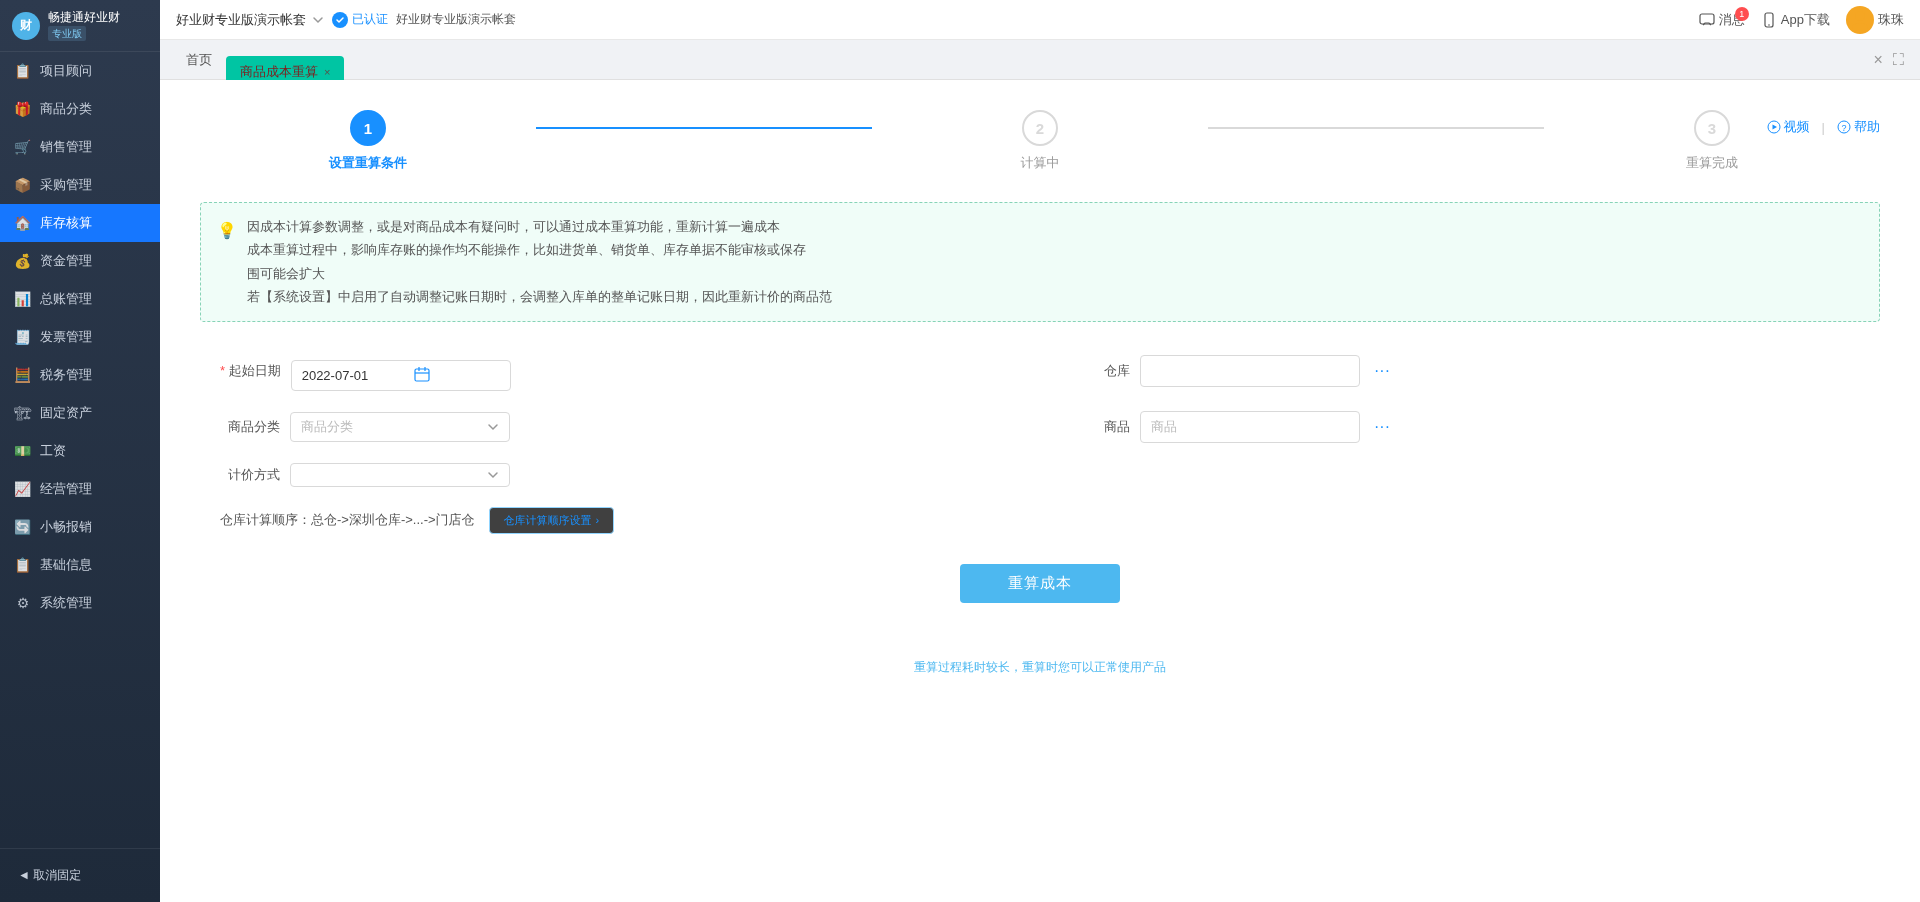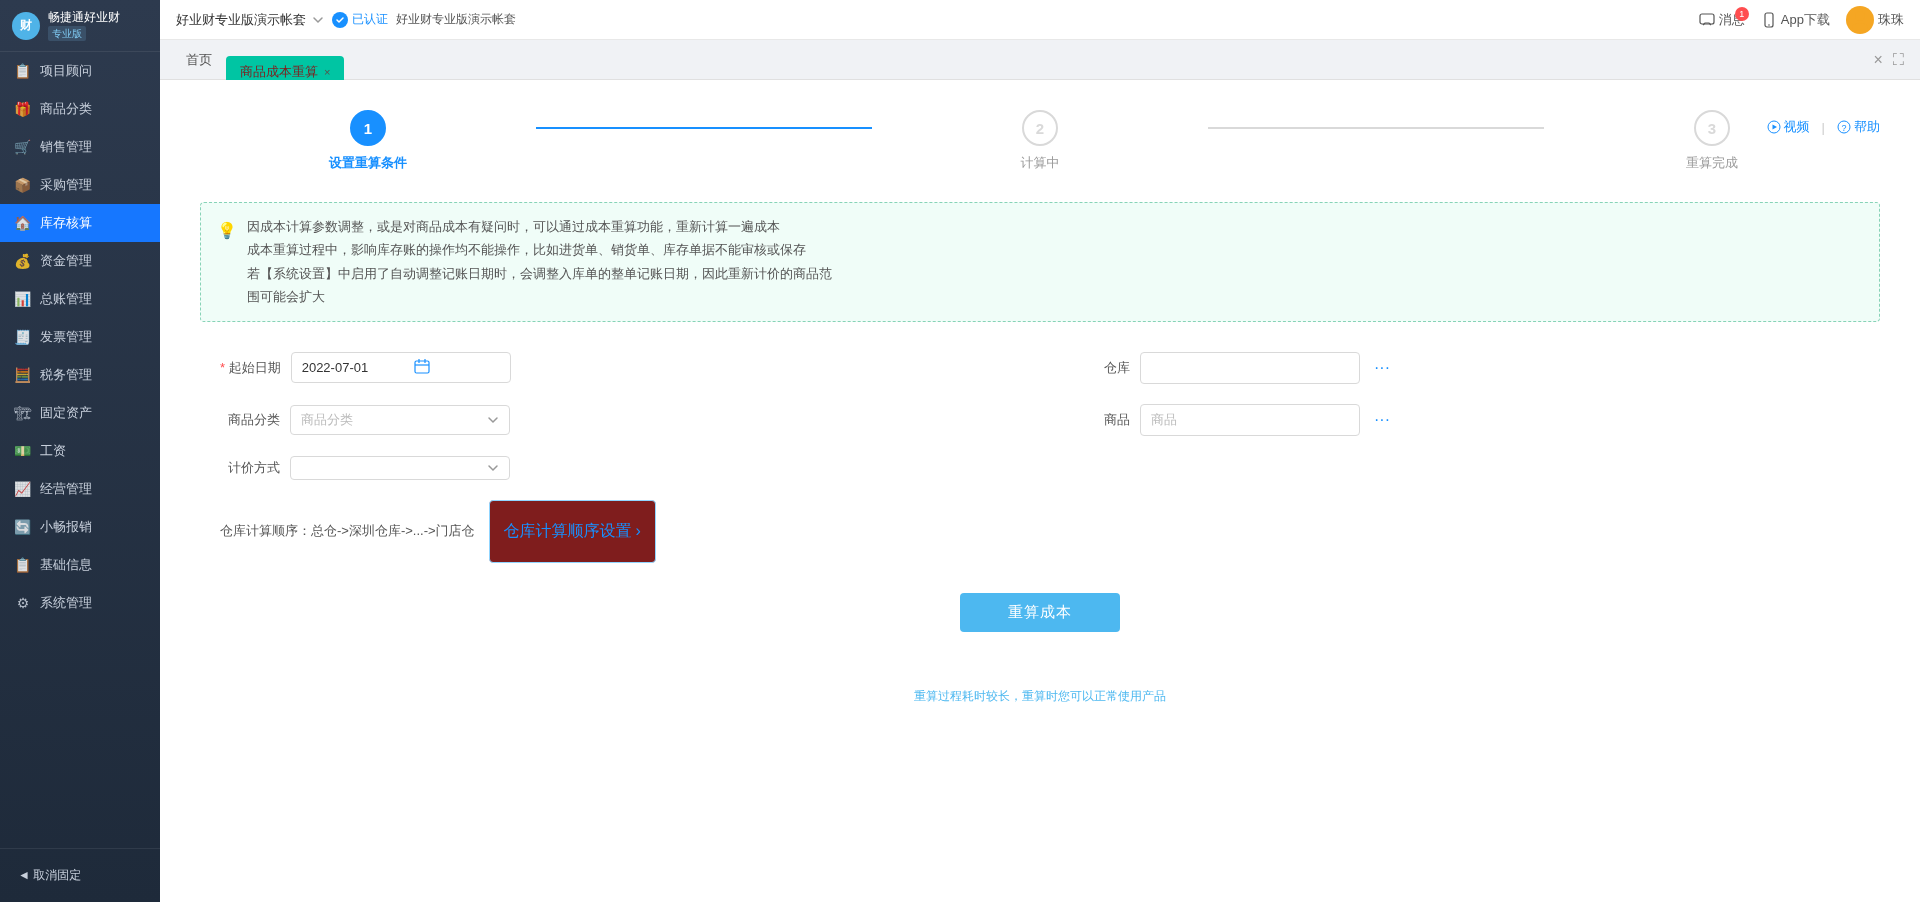--- a/index.html
+++ b/index.html
@@ -345,25 +345,25 @@
       display: flex;
       align-items: center;
       margin-bottom: 30px;
       gap: 14px;
       font-size: 13px;
       color: #555;
     }
     .warehouse-order-btn {
       border: 1px solid #91d5ff;
       color: #1890ff;
-      background: #7f1d1d;
-      padding: 20px 14px;
+      background: #404040;
+      padding: 5px 14px;
       border-radius: 4px;
       cursor: pointer;
-      font-size: 16px;
+      font-size: 11px;
       display: flex;
       align-items: center;
       gap: 4px;
     }
 
     
     .recalc-area {
       display: flex;
       flex-direction: column;
       align-items: center;
@@ -595,31 +595,31 @@
           <span>帮助</span>
         </span>
       </div>
     </div>
 
     <div class="info-box">
       <span class="info-box-icon">💡</span>
       <div>
         <div>因成本计算参数调整，或是对商品成本有疑问时，可以通过成本重算功能，重新计算一遍成本</div>
         <div>成本重算过程中，影响库存账的操作均不能操作，比如进货单、销货单、库存单据不能审核或保存</div>
+        <div>围可能会扩大</div>
         <div>若【系统设置】中启用了自动调整记账日期时，会调整入库单的整单记账日期，因此重新计价的商品范</div>
-        <div>围可能会扩大</div>
       </div>
     </div>
 
     <div class="form-area">
 
       <div class="form-row">
         <div class="form-field">
           <span class="form-label required">起始日期</span>
-          <div class="form-input" style="width:220px;">
+          <div class="form-input" style="width:220px;margin-top:8px;">
             <span>2022-07-01</span>
             <span class="calendar-icon" style="margin-left:40px;">
               <svg width="16" height="16" viewBox="0 0 16 16">
                   <rect x="1" y="3" width="14" height="12" rx="1.5" stroke="#1890ff" stroke-width="1.2" fill="none"></rect>
                   <line x1="5" y1="1" x2="5" y2="5" stroke="#1890ff" stroke-width="1.2"></line>
                   <line x1="11" y1="1" x2="11" y2="5" stroke="#1890ff" stroke-width="1.2"></line>
                   <line x1="1" y1="7" x2="15" y2="7" stroke="#1890ff" stroke-width="1.2"></line>
                 </svg>
             </span>
           </div>

